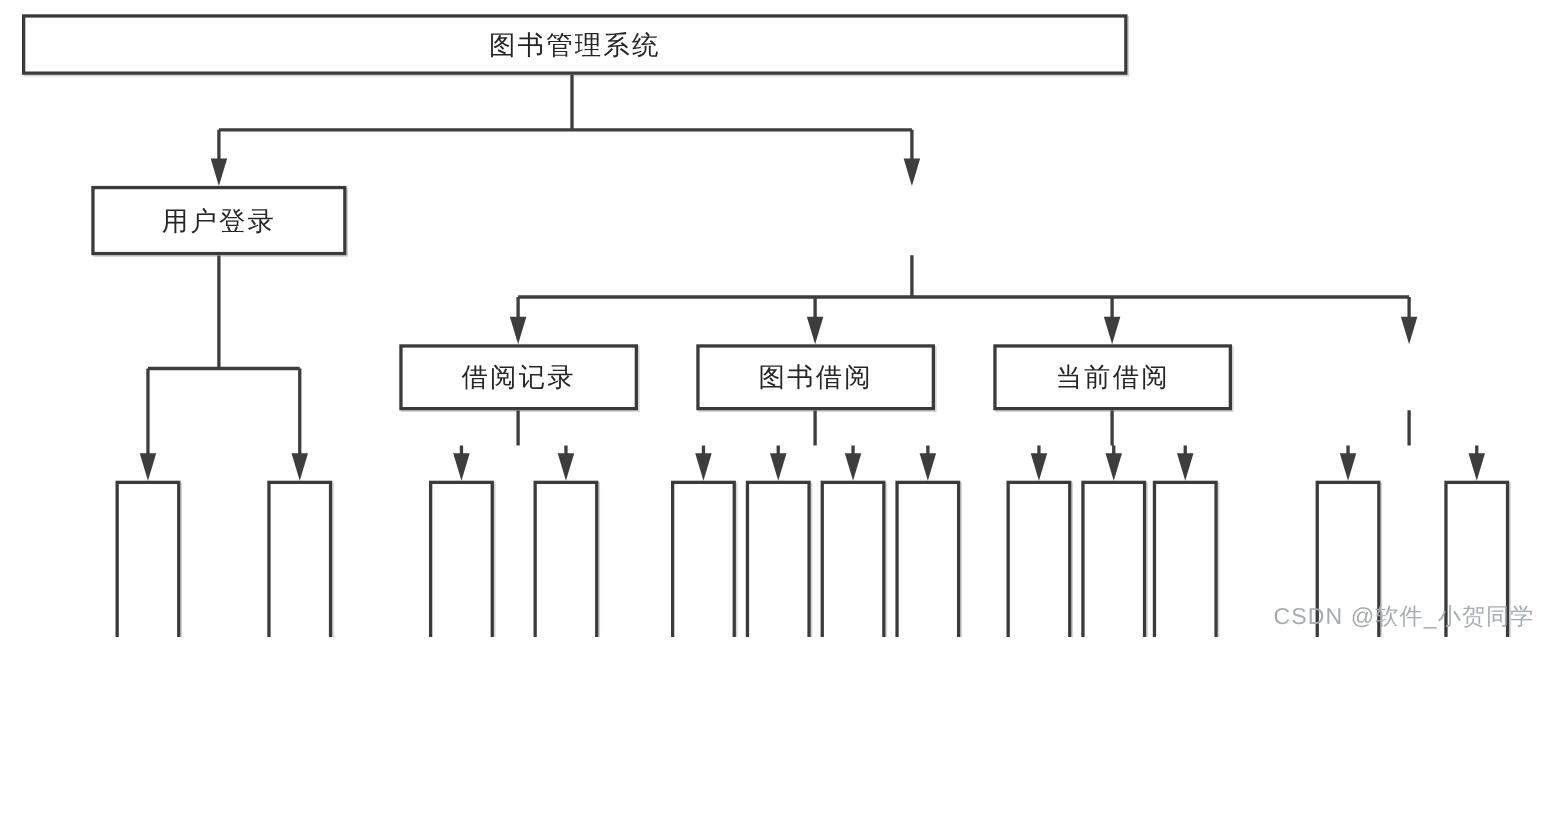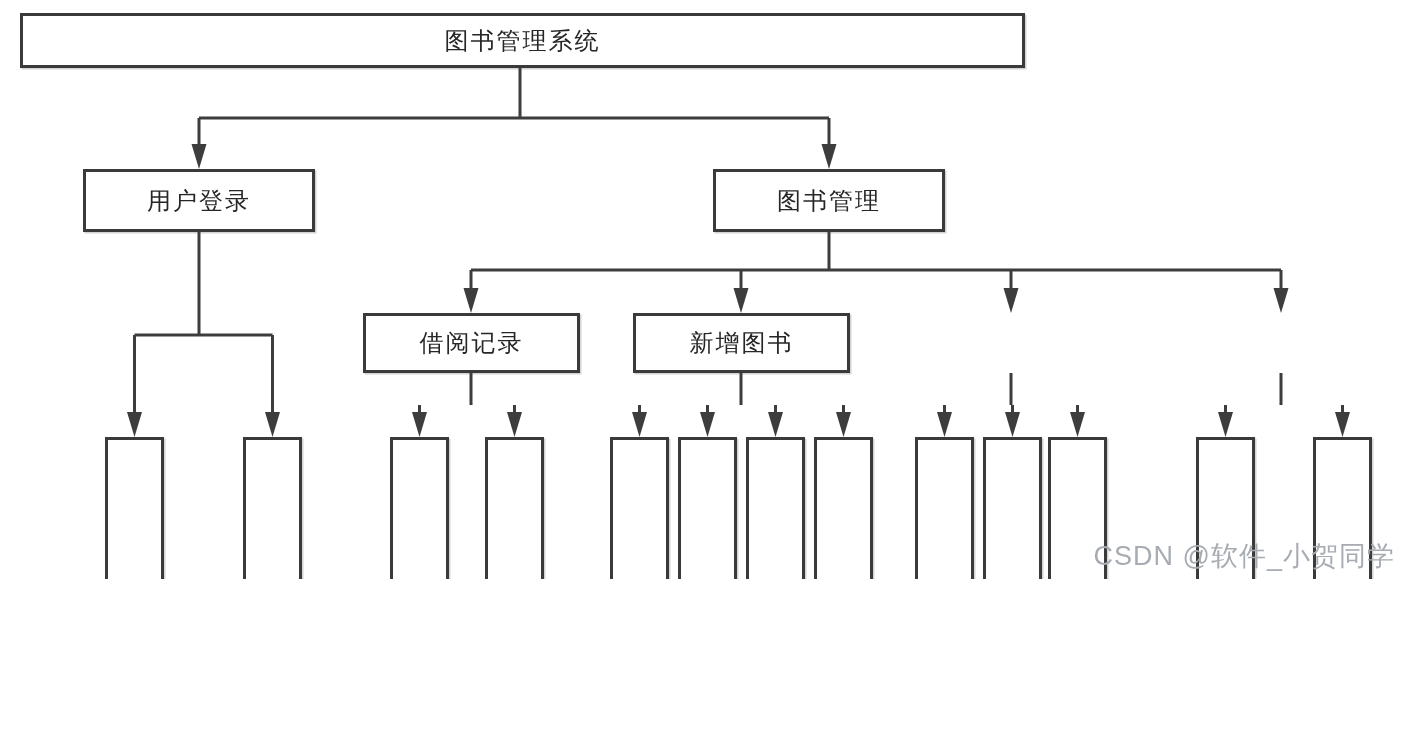--- a/index.html
+++ b/index.html
@@ -22,21 +22,21 @@
     display:flex;align-items:center;justify-content:center;
     color:var(--text);font-size:24px;letter-spacing:2px;
     box-shadow:1.5px 1.5px 0 rgba(80,80,80,0.25);
   }
   .box.v{
     writing-mode:vertical-rl;text-orientation:mixed;
     letter-spacing:5px;line-height:1;
   }
   .watermark{
     position:absolute;right:10px;bottom:5px;
-    color:var(--wm);font-size:27px;letter-spacing:1px;white-space:nowrap;margin-left:27px;
+    color:var(--wm);font-size:21px;letter-spacing:1px;white-space:nowrap;margin-left:27px;
   }
 </style>
 </head>
 <body>
 
 <div class="canvas">
 
   <svg class="wires" viewBox="0 0 1405 747">
     <path d="
       M520 68 L520 118
@@ -87,24 +87,24 @@
       <polygon points="1012.5,437 1005,412 1020,412"></polygon>
       <polygon points="1077.5,437 1070,412 1085,412"></polygon>
       <polygon points="1225.5,437 1218,412 1233,412"></polygon>
       <polygon points="1342.5,437 1335,412 1350,412"></polygon>
     </g>
   </svg>
 
   <div class="box" style="left:20px;top:13px;width:1005px;height:55px">图书管理系统</div>
 
   <div class="box" style="left:83px;top:169px;width:232px;height:63px">用户登录</div>
-  <div class="box" style="left:713px;top:169px;width:232px;height:63px">图书管理</div>
 
   <div class="box" style="left:363px;top:313px;width:217px;height:60px">借阅记录</div>
-  <div class="box" style="left:633px;top:313px;width:217px;height:60px">新增图书</div>
+  <div class="box" style="left:633px;top:313px;width:217px;height:60px">图书借阅</div>
+  <div class="box" style="left:903px;top:313px;width:217px;height:60px">当前借阅</div>
 
   <div class="box v" style="left:105px;top:437px;width:59px;height:298px">用户登录</div>
   <div class="box v" style="left:243px;top:437px;width:59px;height:298px">注销登录</div>
 
   <div class="box v" style="left:390px;top:437px;width:59px;height:298px">查询图书</div>
   <div class="box v" style="left:485px;top:437px;width:59px;height:298px">借阅图书</div>
 
   <div class="box v" style="left:610px;top:437px;width:59px;height:298px">查询图书</div>
   <div class="box v" style="left:678px;top:437px;width:59px;height:298px">新增图书（管理员）</div>
   <div class="box v" style="left:746px;top:437px;width:59px;height:298px">编辑图书（管理员）</div>

